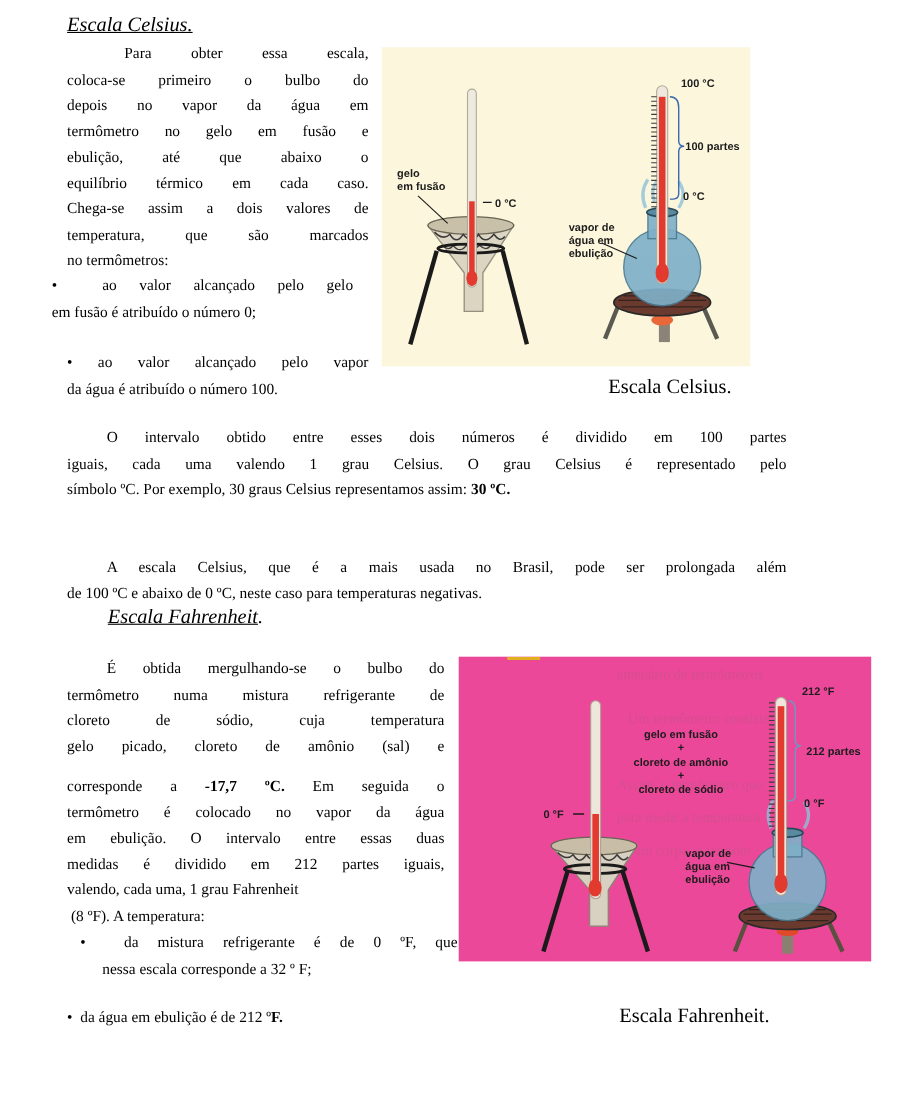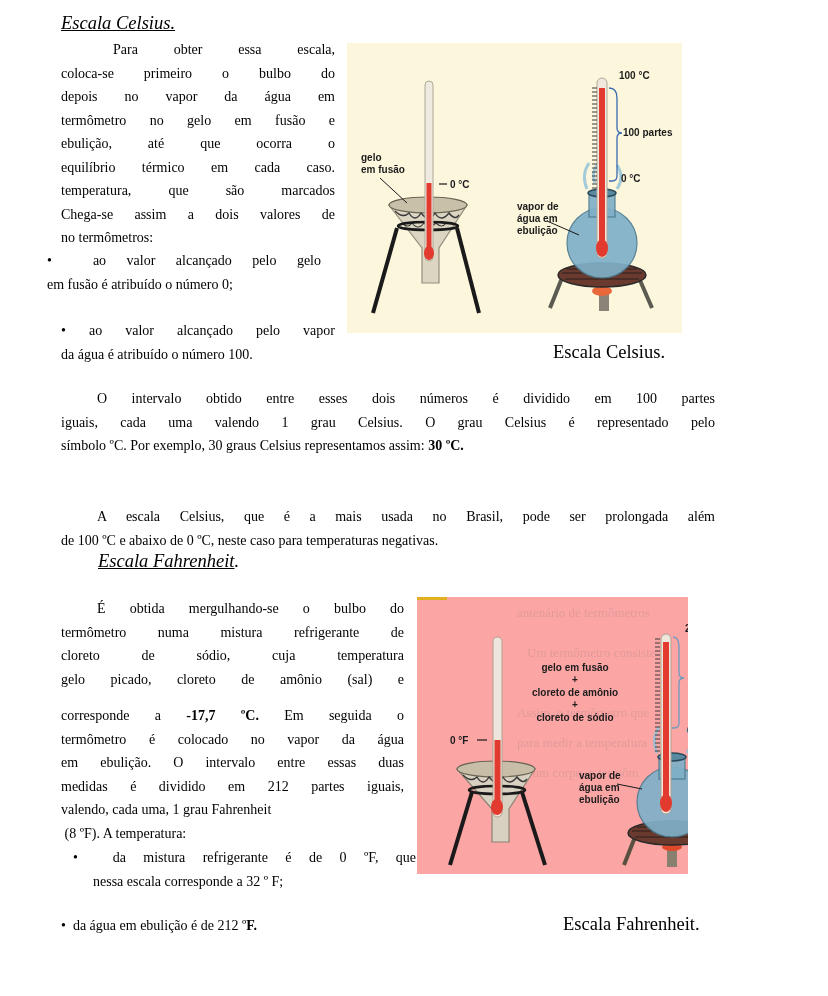--- a/index.html
+++ b/index.html
@@ -19,24 +19,24 @@
 </head>
 <body>
 
 <div class="abs heading" style="left:61px; top:13px;">Escala Celsius.</div>
 
 <div class="abs txt" style="left:61px; top:38px; width:274px;">
   <span class="jline" style="padding-left:52px;">Para obter essa escala,</span>
   <span class="jline">coloca-se primeiro o bulbo do</span>
   <span class="jline">depois no vapor da água em</span>
   <span class="jline">termômetro no gelo em fusão e</span>
-  <span class="jline">ebulição, até que ocorra o</span>
+  <span class="jline">ebulição, até que abaixo o</span>
   <span class="jline">equilíbrio térmico em cada caso.</span>
+  <span class="jline">Chega-se assim a dois valores de</span>
   <span class="jline">temperatura, que são marcados</span>
-  <span class="jline">Chega-se assim a dois valores de</span>
   <span class="line">no termômetros:</span>
 </div>
 
 <div class="abs txt" style="left:47px; top:249px; width:274px;">
   <span class="jline"><span>•&nbsp;&nbsp;</span><span>ao valor alcançado pelo gelo</span></span>
   <span class="line">em fusão é atribuído o número 0;</span>
 </div>
 
 <div class="abs txt" style="left:61px; top:319px; width:274px;">
   <span class="jline"><span>•&nbsp;</span><span>ao valor alcançado pelo vapor</span></span>
@@ -129,21 +129,21 @@
 
 <div class="abs txt" style="left:73px; top:846px; width:343px;">
   <span class="jline"><span>•&nbsp;&nbsp;</span><span>da mistura refrigerante é de 0 ºF, que</span></span>
   <span class="line" style="padding-left:20px;">nessa escala corresponde a 32 º F;</span>
 </div>
 
 <div class="abs txt" style="left:61px; top:914px; width:343px;">
   <span class="line"><span>•&nbsp;&nbsp;</span><span>da água em ebulição é de 212 º</span><span class="bold">F.</span></span>
 </div>
 
-<div class="abs fig" style="left:417px; top:597px; width:271px; height:277px; background:#fca5a5;">
+<div class="abs fig" style="left:417px; top:597px; width:331px; height:277px; background:#ec4899;padding-left:44px;">
   <svg width="331" height="277" viewBox="0 0 331 277">
     <rect x="0" y="0" width="30" height="3" fill="#e0b020"></rect>
     <g opacity="0.18" fill="#6a6a6a" font-family="Liberation Serif, serif" font-size="13">
       <text x="100" y="20">antenário de termômetros</text>
       <text x="110" y="60">Um termômetro consiste</text>
       <text x="100" y="120">Assim, o termômetro que</text>
       <text x="100" y="150">para medir a temperatura</text>
       <text x="100" y="180">de um corpo, o termôm</text>
     </g>
 

